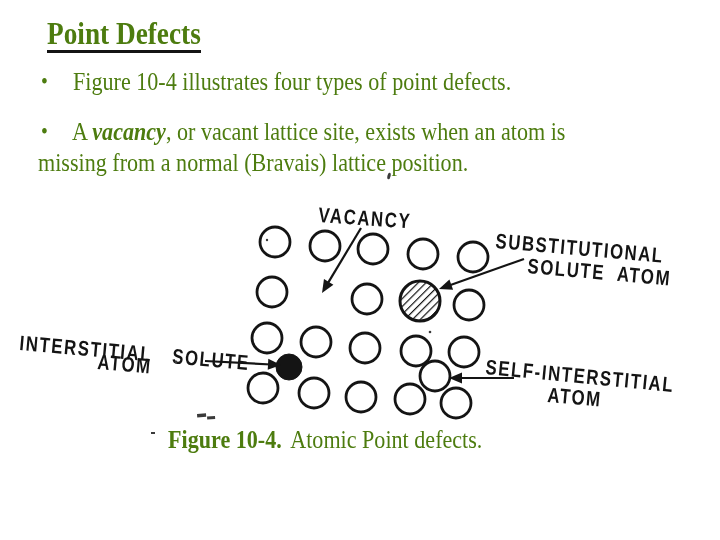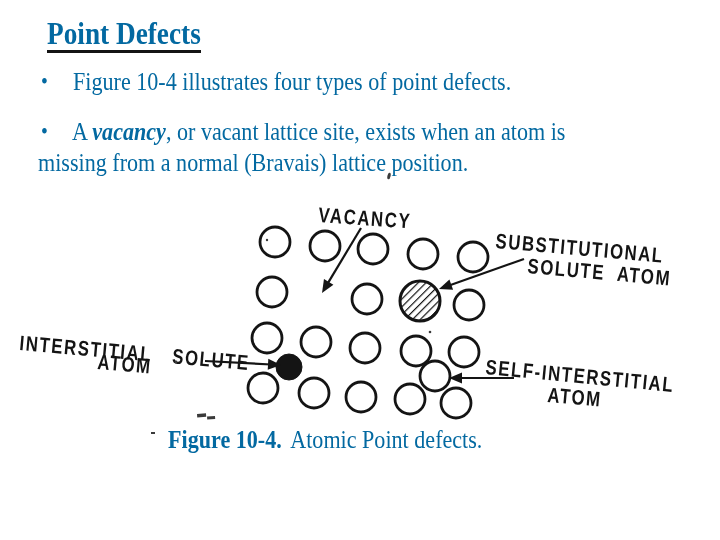--- a/index.html
+++ b/index.html
@@ -1,18 +1,18 @@
 <!DOCTYPE html>
 <html><head>
 <meta charset="utf-8">
 <style>
   html,body{margin:0;padding:0;}
   body{width:720px;height:540px;background:#ffffff;overflow:hidden;}
   .slide{position:relative;width:635px;height:540px;background:#ffffff;
-         font-family:"Liberation Serif",serif;color:#0369a1;}
+         font-family:"Liberation Serif",serif;color:#4d7c0f;}
   .title{position:absolute;left:47px;top:18px;font-size:31px;font-weight:bold;
          line-height:1;white-space:nowrap;border-bottom:3px solid #141414;
          padding-bottom:1px;transform:scaleX(0.88);transform-origin:0 0;}
   .t{position:absolute;font-size:26px;line-height:1;white-space:nowrap;
      transform:scaleX(0.85);transform-origin:0 0;}
   .marker{font-size:23px;}
   .cap-rest{margin-left:10px;}
   svg#diagram-svg{position:absolute;left:0;top:0;}
   .diagram-label{font-family:"Liberation Sans",sans-serif;font-weight:bold;
                  font-size:21px;letter-spacing:2px;fill:#141414;}

